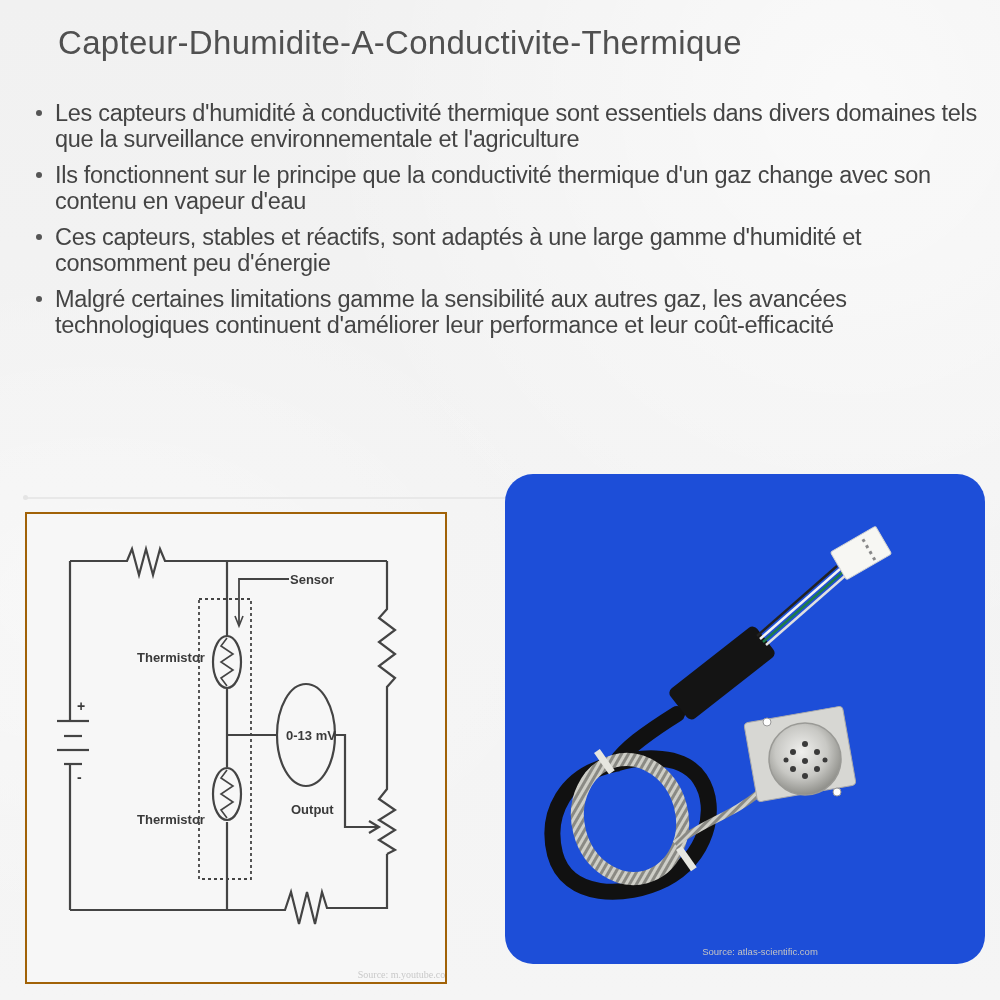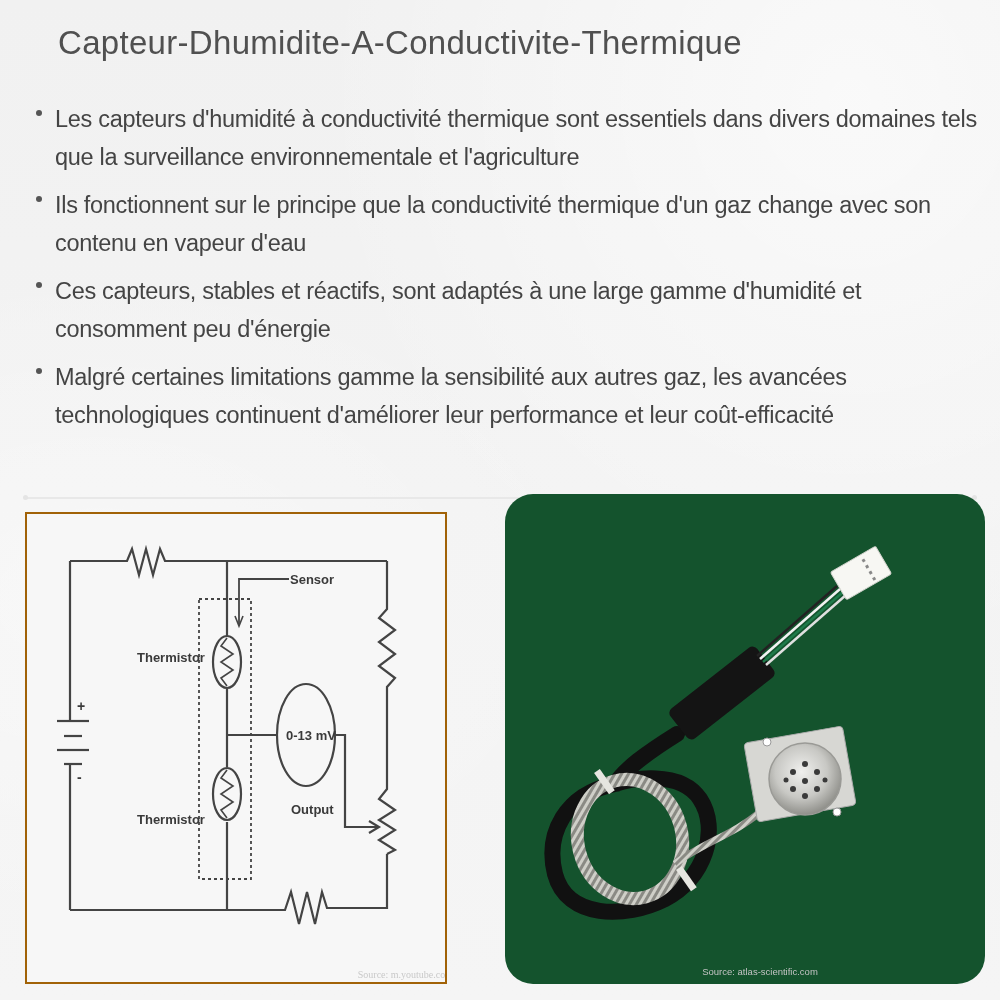--- a/index.html
+++ b/index.html
@@ -31,21 +31,21 @@
     .bullets {
       position: absolute;
       top: 100px; left: 36px; width: 945px;
       list-style: none;
       z-index: 1;
     }
     .bullet {
       position: relative;
       padding-left: 19px;
       font-size: 23.5px;
-      line-height: 38px;
+      line-height: 26px;
       color: #444;
       margin-bottom: 10px;
       letter-spacing: -0.3px;
     }
     .bullet-dot {
       position: absolute;
       left: 0; top: 10px;
       width: 6px; height: 6px;
       border-radius: 50%;
       background: #555;
@@ -75,22 +75,22 @@
     .diagram-source {
       position: absolute;
       bottom: 2px; left: 8px; width: 100%;
       text-align: right;
       font-size: 10px;
       color: #c9c9c9;
       font-family: Liberation Serif, serif;
     }
     .photo-card {
       position: absolute;
-      left: 505px; top: 494px; width: 480px; height: 490px;
-      background: #14532d;
+      left: 505px; top: 474px; width: 480px; height: 490px;
+      background: #1d4ed8;
       border-radius: 28px;
       z-index: 1;
       overflow: hidden;
     }
     .photo-card svg { position: absolute; left: 0; top: 0; }
     .photo-source {
       position: absolute;
       bottom: 7px; left: 0; width: 100%;
       text-align: center;
       font-size: 9.5px;

